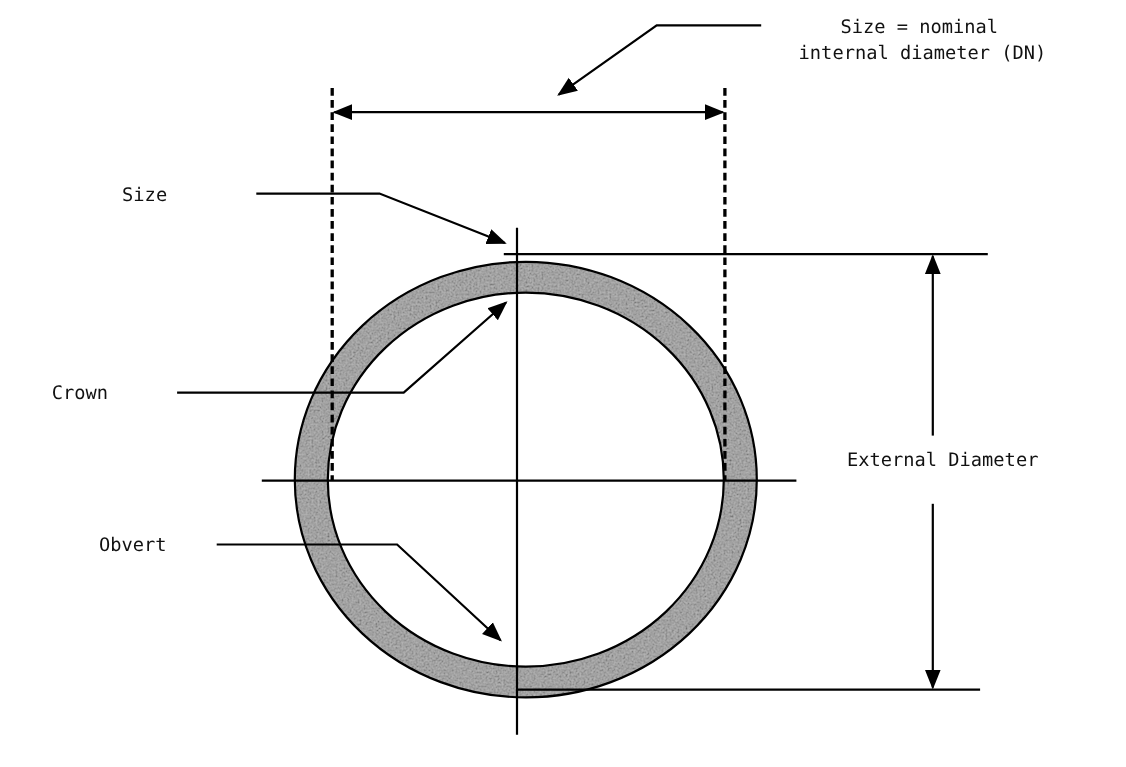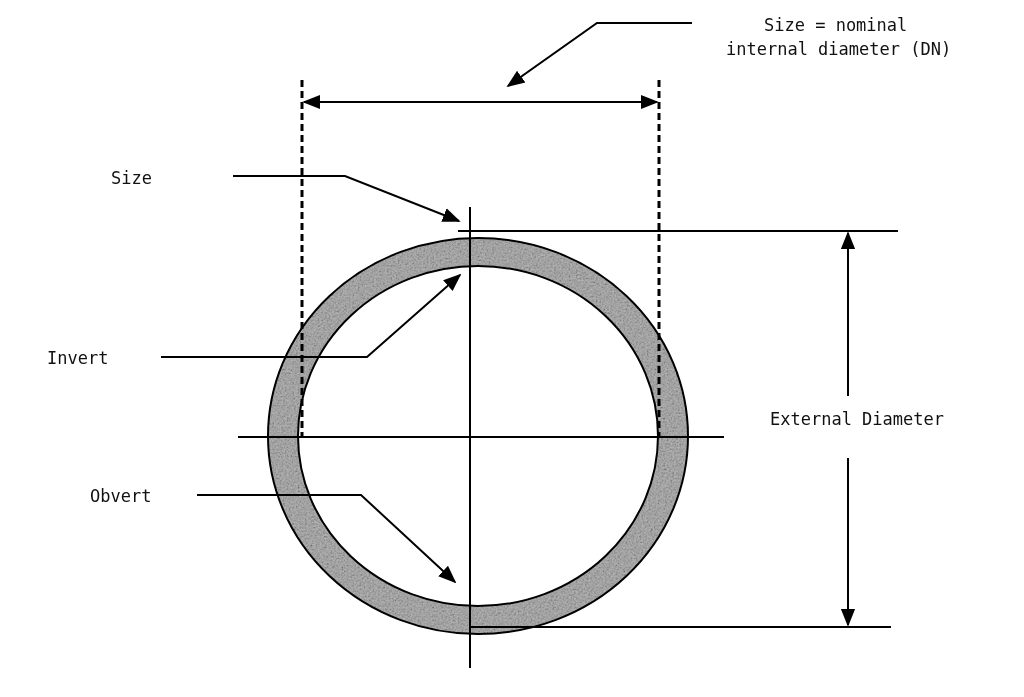--- a/index.html
+++ b/index.html
@@ -64,15 +64,15 @@
   <line x1="458" y1="231" x2="898" y2="231" stroke="#000" stroke-width="2"></line>
   <line x1="470" y1="627" x2="891" y2="627" stroke="#000" stroke-width="2"></line>
 
   <line x1="848" y1="396" x2="848" y2="233" stroke="#000" stroke-width="2" marker-end="url(#arrow)"></line>
   <line x1="848" y1="458" x2="848" y2="625" stroke="#000" stroke-width="2" marker-end="url(#arrow)"></line>
 </svg>
 
 <div class="lbl" style="left:764px; top:14px;">Size = nominal</div>
 <div class="lbl" style="left:726px; top:38px;">internal diameter (DN)</div>
 <div class="lbl" style="left:111px; top:167px;">Size</div>
-<div class="lbl" style="left:47px; top:347px;">Invert</div>
+<div class="lbl" style="left:47px; top:347px;">Crown</div>
 <div class="lbl" style="left:90px; top:485px;">Obvert</div>
 <div class="lbl" style="left:770px; top:408px;">External Diameter</div>
 
 </body></html>

